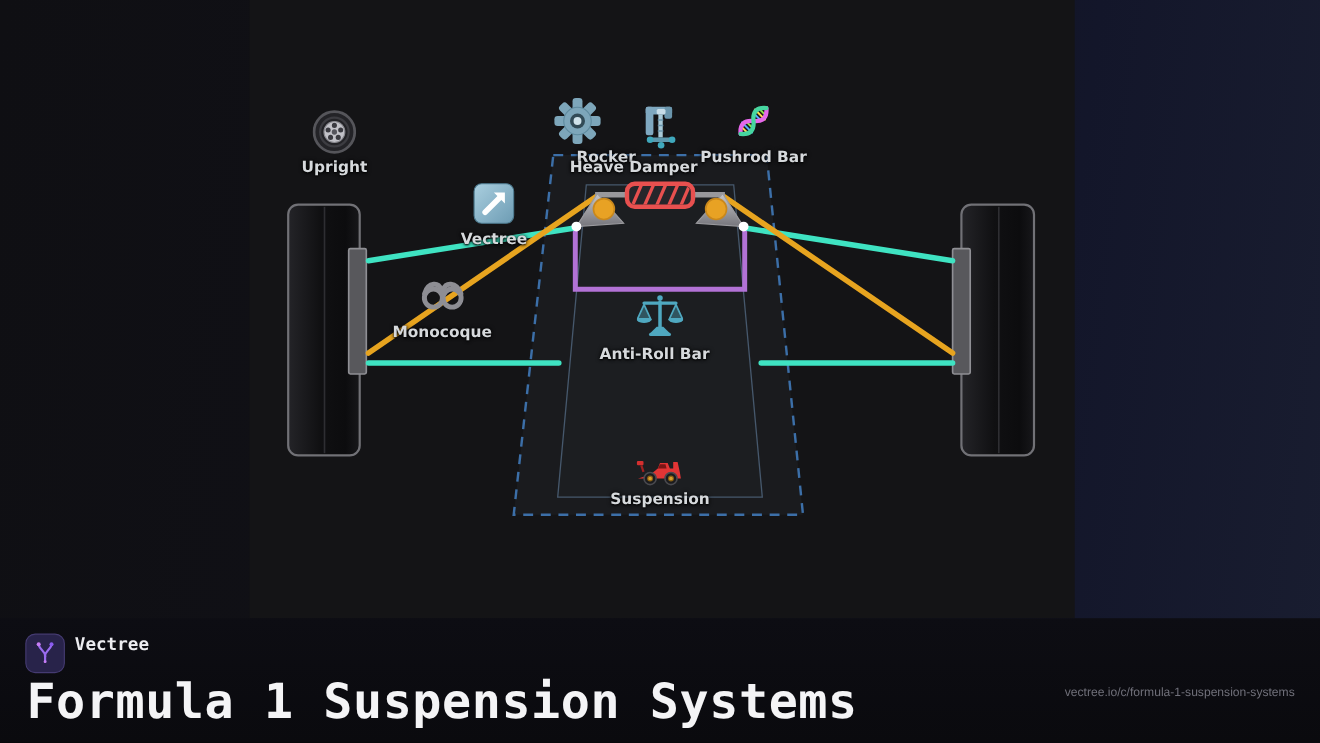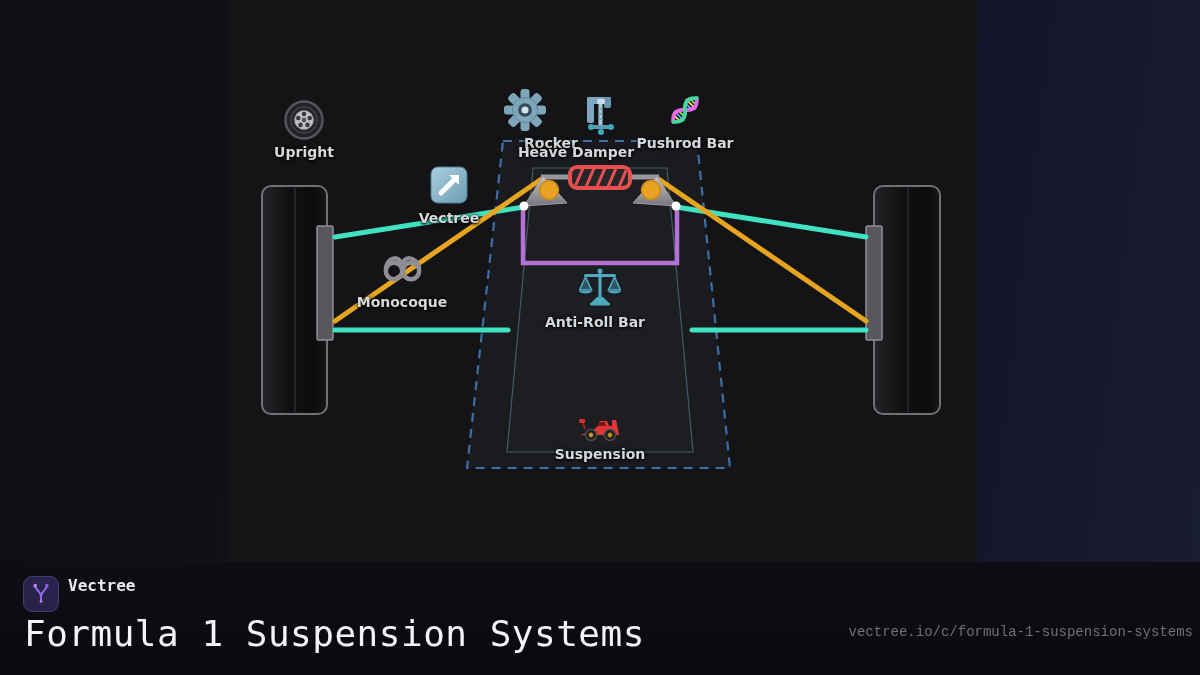--- a/index.html
+++ b/index.html
@@ -13,23 +13,23 @@
       font-size:14px;font-weight:bold;color:#d6d9dc;
       text-shadow:0 1px 2px #000,0 0 4px rgba(0,0,0,.9);}
   .footer{position:absolute;left:0;top:562px;width:1200px;height:113px;
       background:linear-gradient(180deg,#0d0d13 0%,#0a0a0e 100%);}
   .corner-shade{position:absolute;left:655px;top:647px;right:0;bottom:0;background:rgba(0,0,0,.22);}
   .brand-row{position:absolute;left:23px;top:576px;display:flex;align-items:flex-start;gap:9px;}
   .brand-logo{width:36px;height:36px;border-radius:9px;background:#28234a;
       border:1px solid #453b72;display:flex;align-items:center;justify-content:center;box-sizing:border-box;}
   .brand-name{font-family:"DejaVu Sans Mono",monospace;font-weight:bold;font-size:16px;color:#ececf0;}
   .page-title{position:absolute;left:24px;top:613px;font-family:"DejaVu Sans Mono",monospace;
-      font-weight:normal;font-size:36px;color:#f4f4f6;letter-spacing:.5px;white-space:nowrap;}
-  .page-url{position:absolute;right:7px;top:624px;font-family:Liberation Mono, monospace;
-      font-size:14px;color:#70707a;}
+      font-weight:bold;font-size:44px;color:#f4f4f6;letter-spacing:.5px;white-space:nowrap;}
+  .page-url{position:absolute;right:23px;top:624px;font-family:Liberation Sans, sans-serif;
+      font-size:11px;color:#70707a;}
 </style>
 </head>
 <body>
 
 <div class="card">
 
   <div class="canvas-panel"></div>
 
   <svg class="diagram-svg" width="1200" height="562" viewBox="0 0 1200 562">
     <defs>

